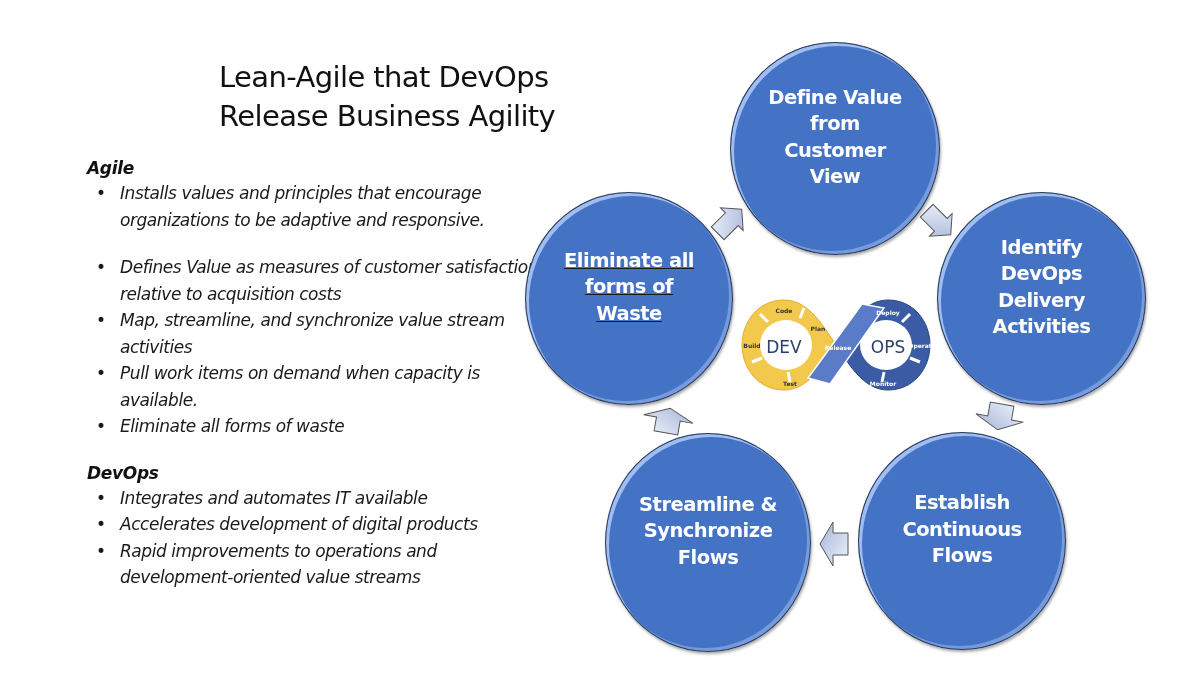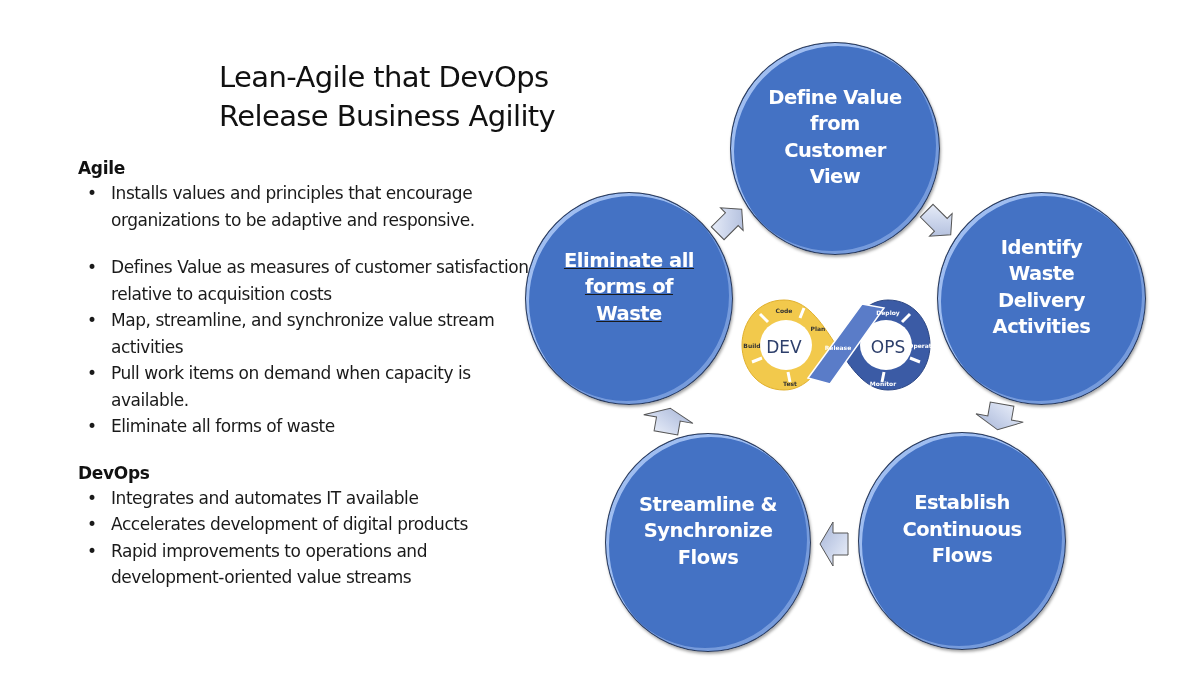--- a/index.html
+++ b/index.html
@@ -6,21 +6,21 @@
     html, body { width: 1200px; height: 675px; background: #ffffff; overflow: hidden; }
     body { position: relative; font-family: "Liberation Sans", "DejaVu Sans", sans-serif; color: #1a1a1a; }
 
     .title {
       position: absolute; left: 219px; top: 58px; width: 420px;
       font-size: 29px; line-height: 39px; color: #111;
       font-family: "DejaVu Sans", "Liberation Sans", sans-serif; font-weight: normal;
       letter-spacing: -0.6px;
     }
 
-    .left-col { position: absolute; left: 78px; top: 156px; width: 460px; }
+    .left-col { position: absolute; left: 87px; top: 156px; width: 460px; font-style: italic; }
     .section { margin-bottom: 21px; }
     .section-head {
       font-weight: bold; font-size: 17px; line-height: 24px; color: #111;
       font-family: "DejaVu Sans", sans-serif; letter-spacing: -0.3px;
     }
     .bullets { list-style: none; }
     .bullets li {
       position: relative; padding-left: 33px;
       font-size: 17px; line-height: 26.5px; color: #1a1a1a;
       font-family: "DejaVu Sans", sans-serif; letter-spacing: -0.45px;
@@ -85,21 +85,21 @@
 <div class="diagram">
 
   <div class="circle" style="left:730px; top:42px; width:210px; height:213px;">
     <div class="circle-label">Define Value
 from
 Customer
 View</div>
   </div>
   <div class="circle" style="left:937px; top:192px; width:209px; height:213px;">
     <div class="circle-label">Identify
-Waste
+DevOps
 Delivery
 Activities</div>
   </div>
   <div class="circle" style="left:858px; top:432px; width:208px; height:218px;">
     <div class="circle-label">Establish
 Continuous
 Flows</div>
   </div>
   <div class="circle" style="left:605px; top:433px; width:206px; height:219px;">
     <div class="circle-label">Streamline &amp;

